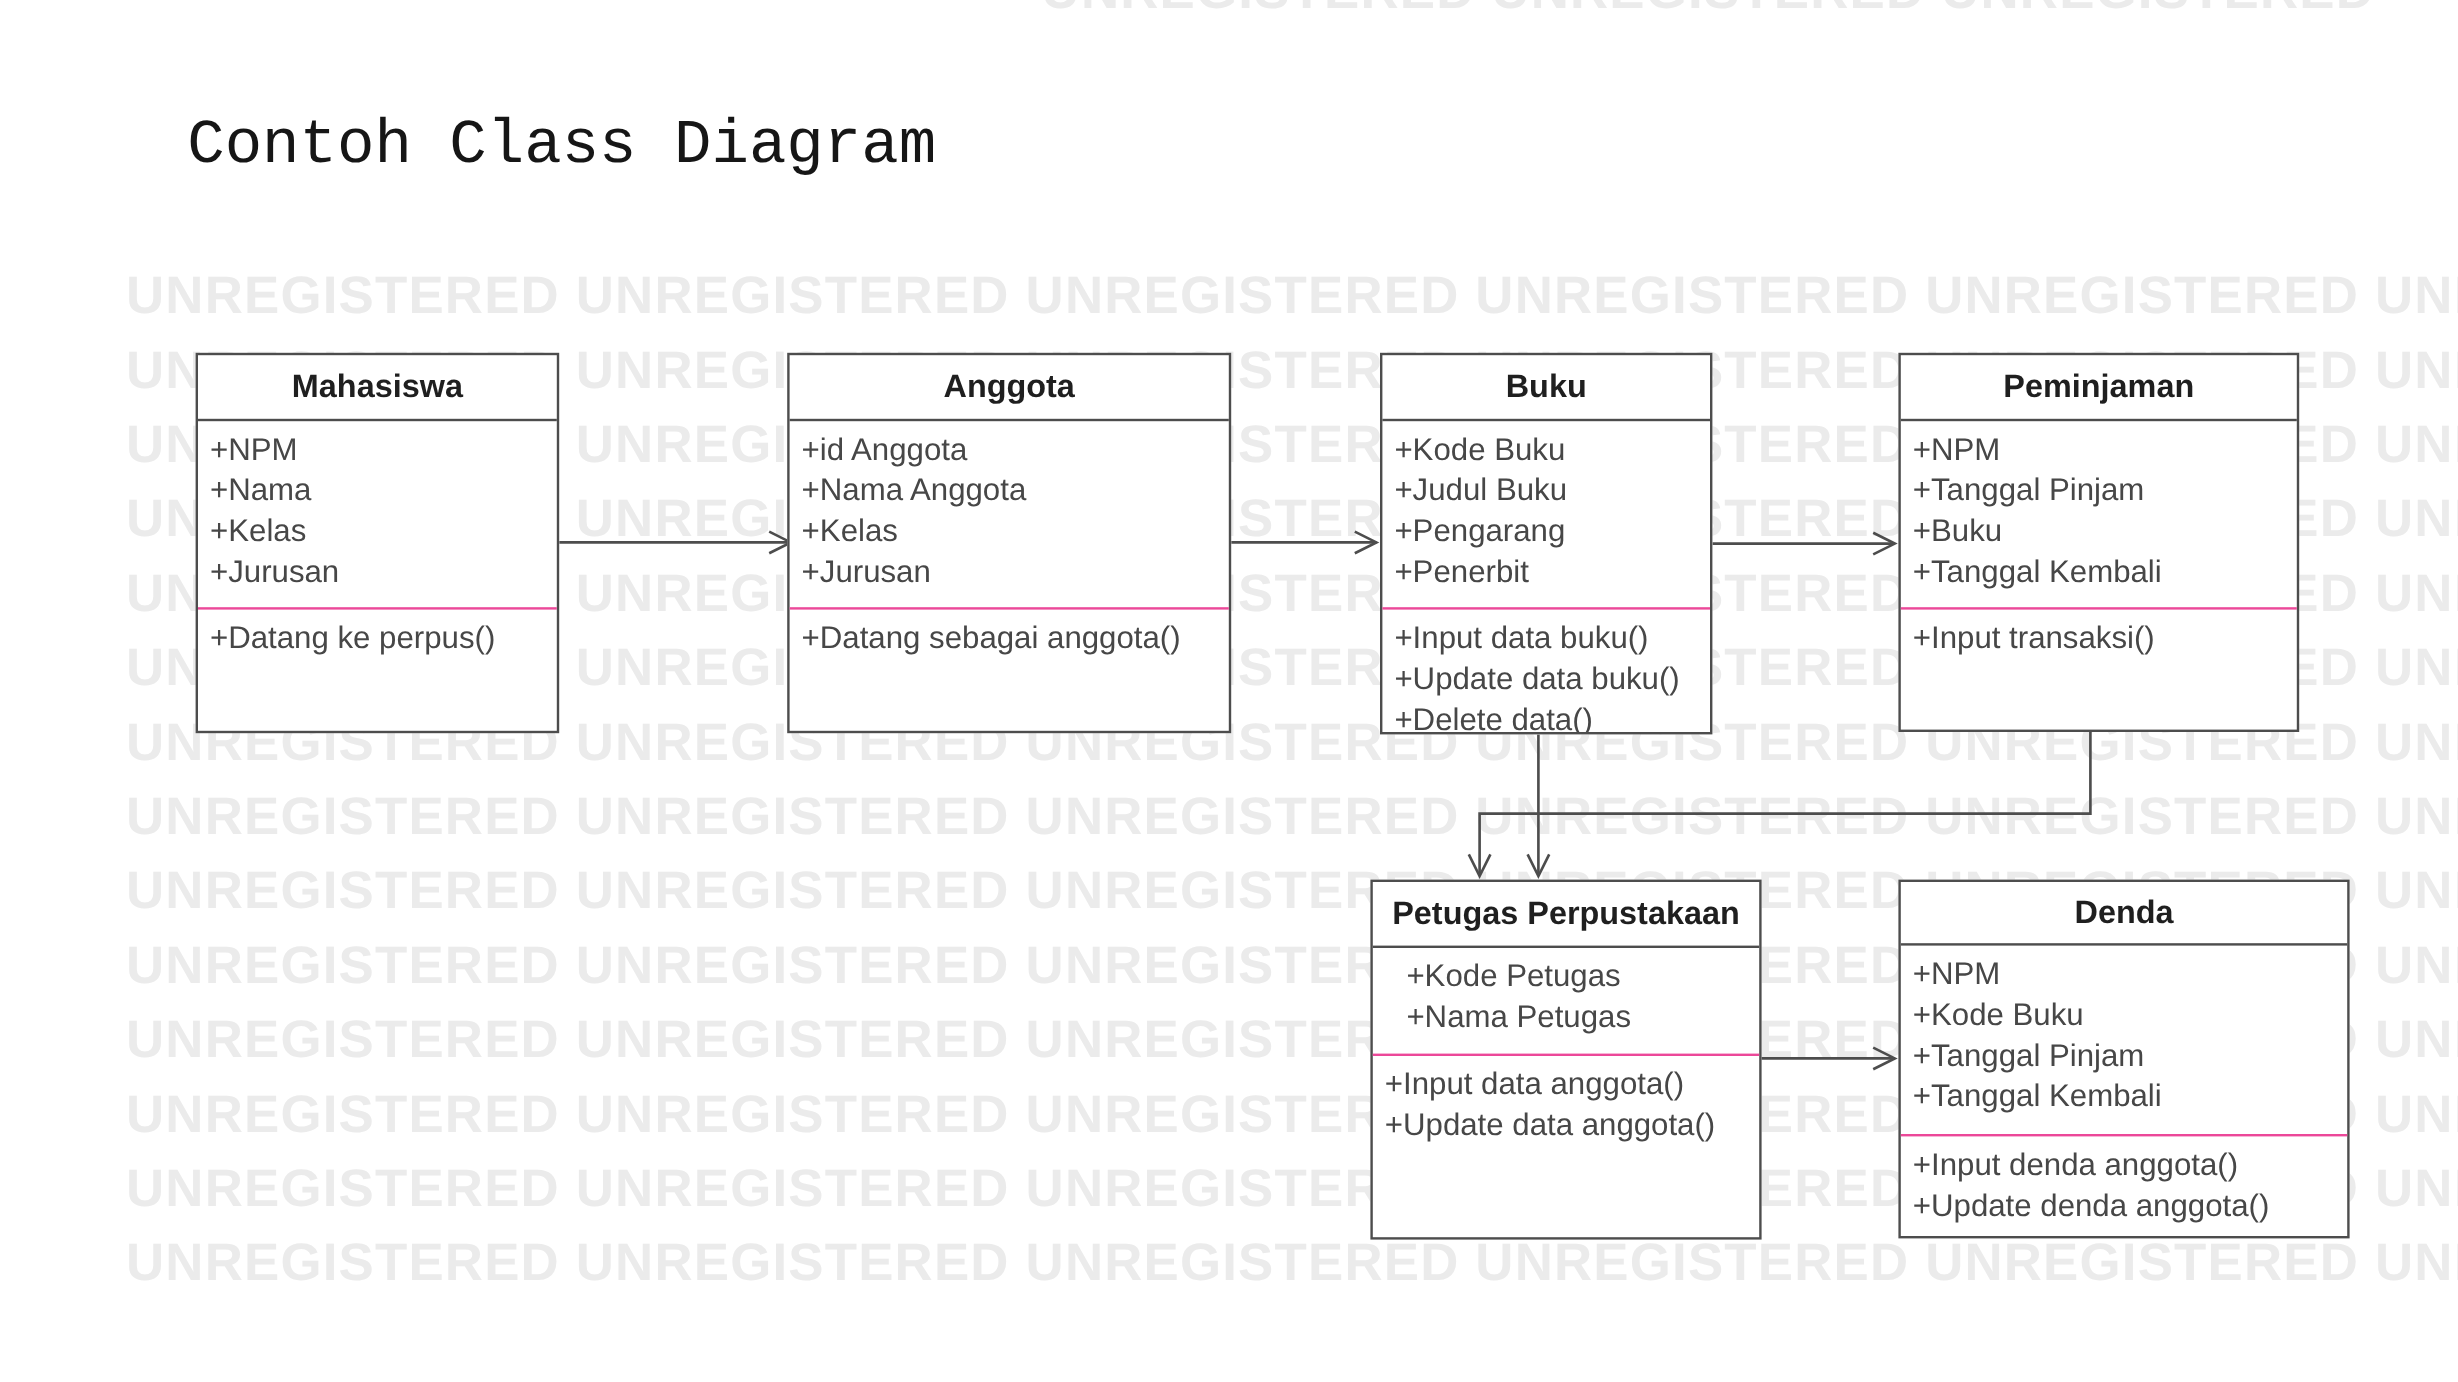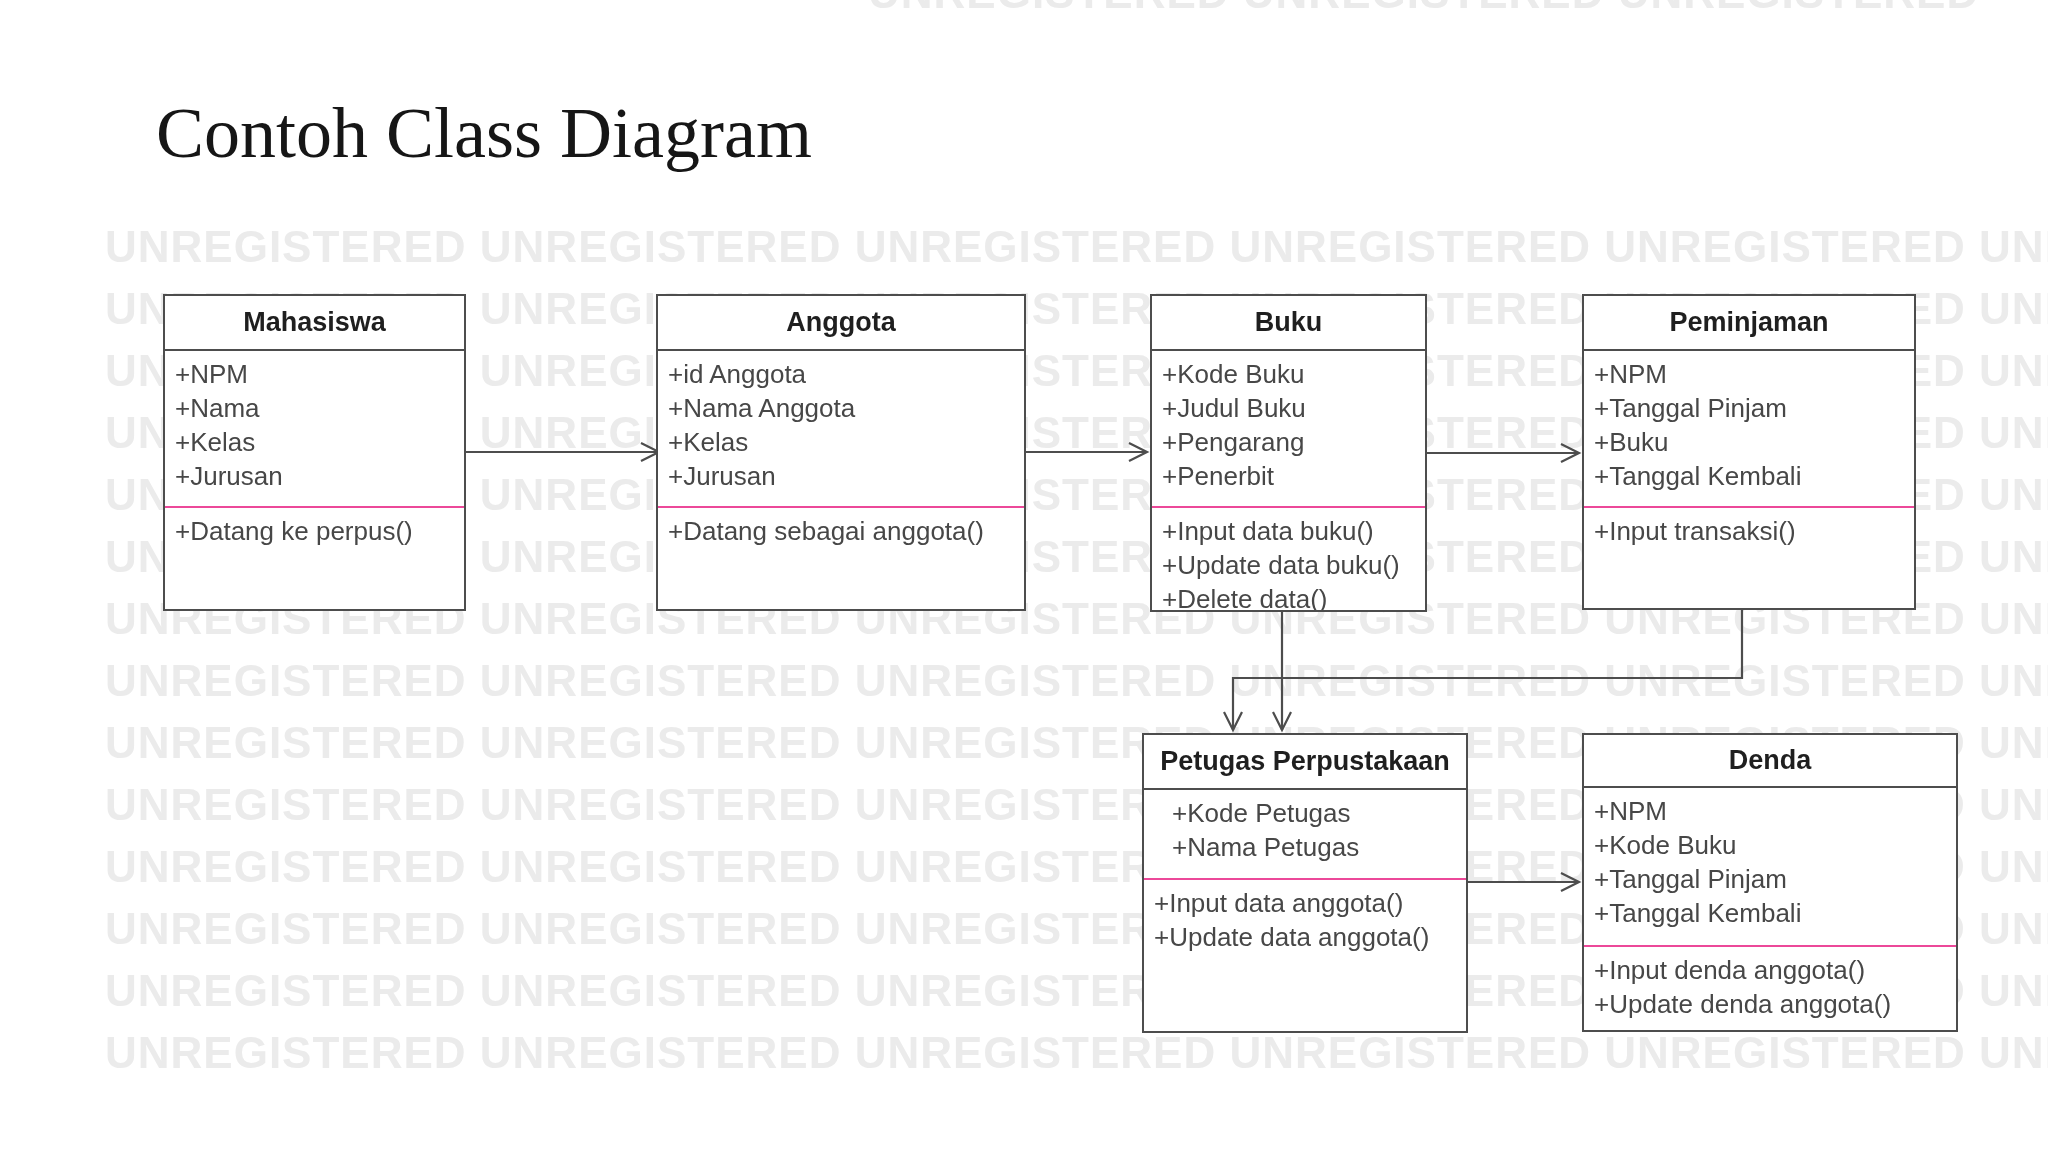--- a/index.html
+++ b/index.html
@@ -2,22 +2,22 @@
 <html><head>
 <meta charset="utf-8">
 <style>
   html,body{margin:0;padding:0;background:#ffffff;}
   body{width:2048px;height:1152px;position:relative;overflow:hidden;
        font-family:"Liberation Sans",sans-serif;}
 
   
   #slide-title{
     position:absolute;left:156px;top:92px;z-index:3;
-    font-size:72px;font-weight:300;color:#161616;letter-spacing:0px;
-    font-family:Liberation Serif, serif;white-space:nowrap;
+    font-size:52px;font-weight:300;color:#161616;letter-spacing:0px;
+    font-family:Liberation Mono, monospace;white-space:nowrap;
   }
 
   
   #watermark-layer{position:absolute;left:0;top:0;width:2048px;height:1152px;
     overflow:hidden;z-index:0;}
   .wm-row{position:absolute;white-space:nowrap;
     font-family:"Liberation Sans",sans-serif;
     font-size:44px;font-weight:700;color:#ebebeb;letter-spacing:1px;}
 
   

